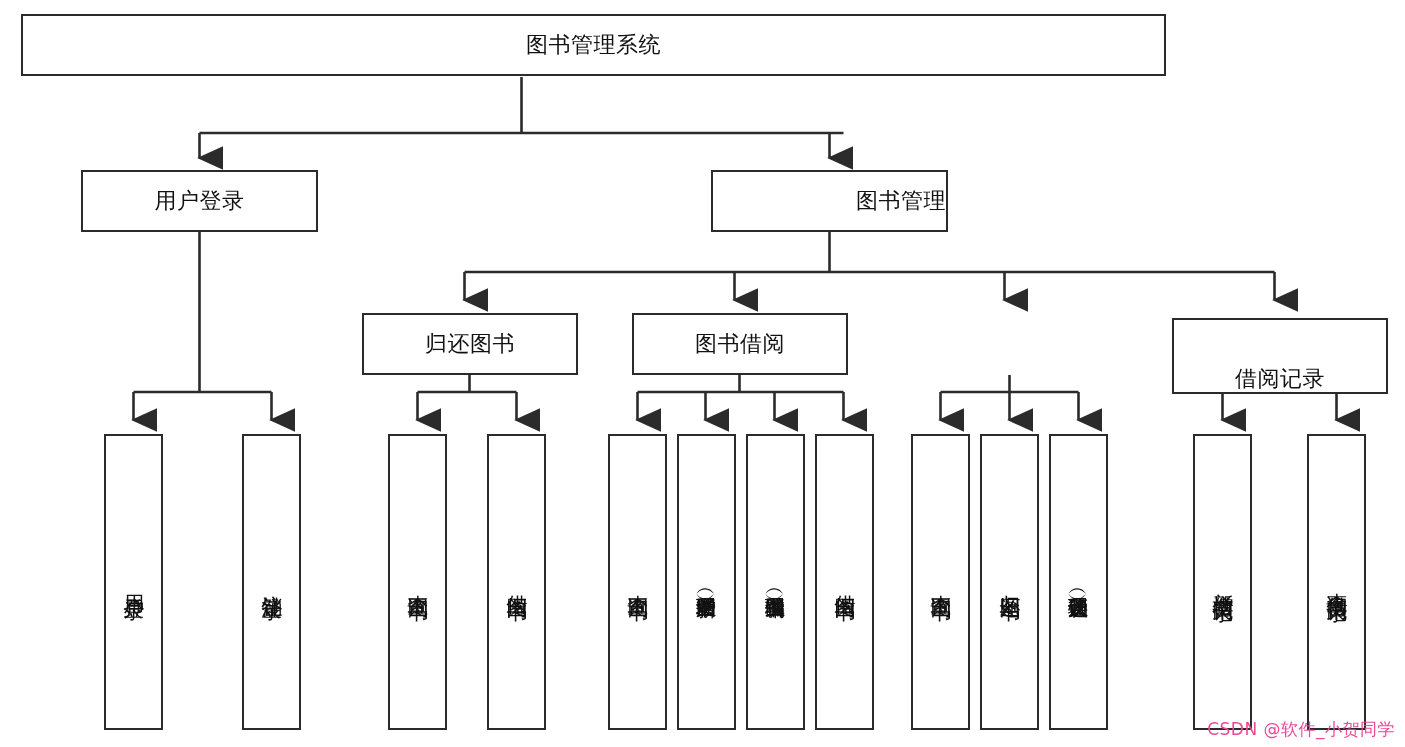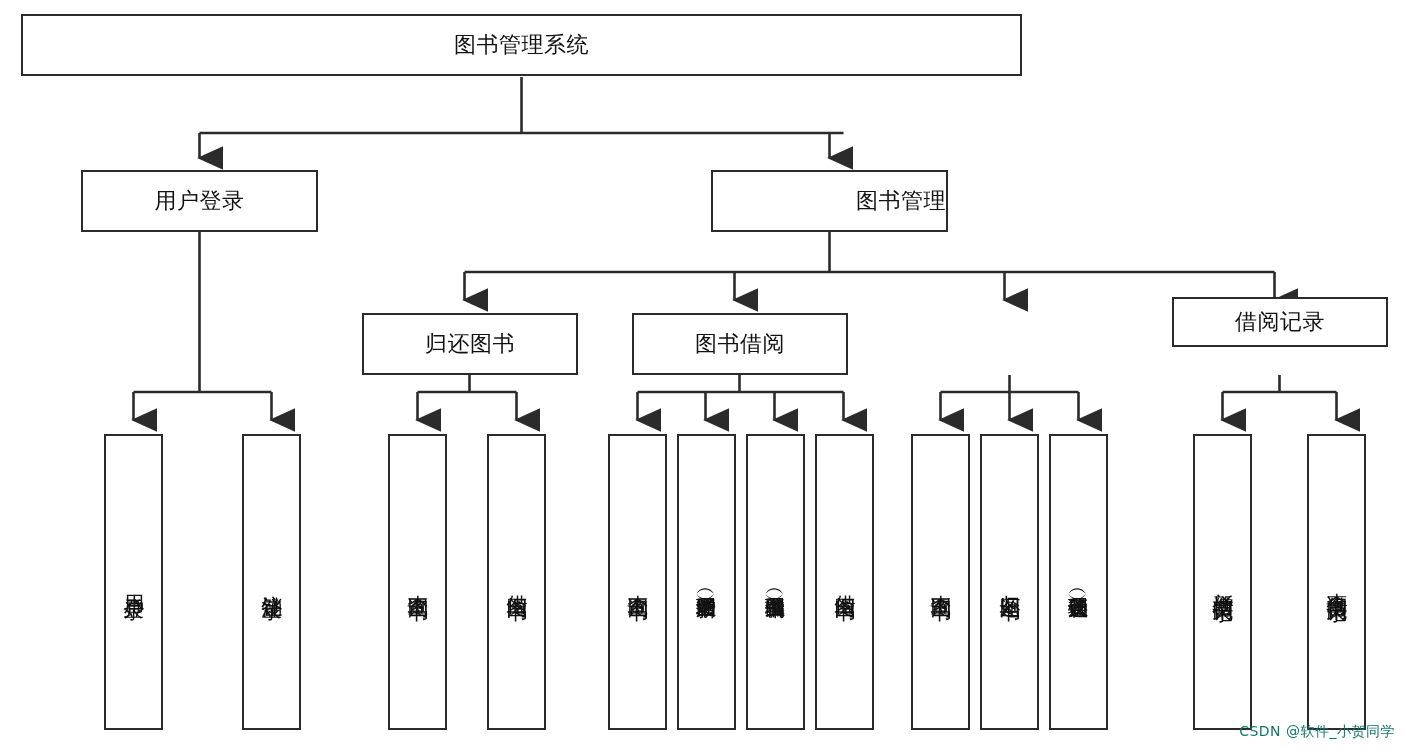--- a/index.html
+++ b/index.html
@@ -55,22 +55,22 @@
     line-height: 1;
   }
   .node.leaf.tight .label {
     letter-spacing: 0px;
     font-size: 20px;
   }
   .watermark {
     position: absolute;
     right: 10px;
     bottom: 6px;
-    font-size: 14px;
-    color: #0f766e;
+    font-size: 17px;
+    color: #ec4899;
     white-space: nowrap;
     letter-spacing: 0.5px;
   }
 </style>
 </head>
 <body>
 
 <div id="canvas">
 
   <svg id="wires" viewBox="0 0 1405 747">
@@ -118,38 +118,38 @@
       <path d="M 1009.5 392 L 1009.5 420" marker-end="url(#arrow)"></path>
       <path d="M 1078.5 392 L 1078.5 420" marker-end="url(#arrow)"></path>
 
       <path d="M 1279.5 375 L 1279.5 392"></path>
       <path d="M 1222.5 392 L 1336.5 392"></path>
       <path d="M 1222.5 392 L 1222.5 420" marker-end="url(#arrow)"></path>
       <path d="M 1336.5 392 L 1336.5 420" marker-end="url(#arrow)"></path>
     </g>
   </svg>
 
-  <div class="node" style="left:21px; top:14px; width:1001px; height:62px;">
+  <div class="node" style="left:21px; top:14px; width:1145px; height:62px;">
     <span class="label">图书管理系统</span>
   </div>
 
   <div class="node" style="left:81px; top:170px; width:237px; height:62px;">
     <span class="label">用户登录</span>
   </div>
   <div class="node" style="left:711px; top:170px; width:237px; height:62px;justify-content:flex-end;">
     <span class="label">图书管理</span>
   </div>
 
   <div class="node" style="left:362px; top:313px; width:216px; height:62px;">
     <span class="label">归还图书</span>
   </div>
   <div class="node" style="left:632px; top:313px; width:216px; height:62px;align-items:center;">
     <span class="label">图书借阅</span>
   </div>
-  <div class="node" style="left:1172px; top:297px; width:216px; height:50px;">
+  <div class="node" style="left:1172px; top:318px; width:216px; height:76px;align-items:flex-end;">
     <span class="label">借阅记录</span>
   </div>
 
   <div class="node leaf" style="left:104px; top:434px; width:59px; height:296px;">
     <span class="label">用户登录</span>
   </div>
   <div class="node leaf" style="left:242px; top:434px; width:59px; height:296px;">
     <span class="label">注销登录</span>
   </div>
 

